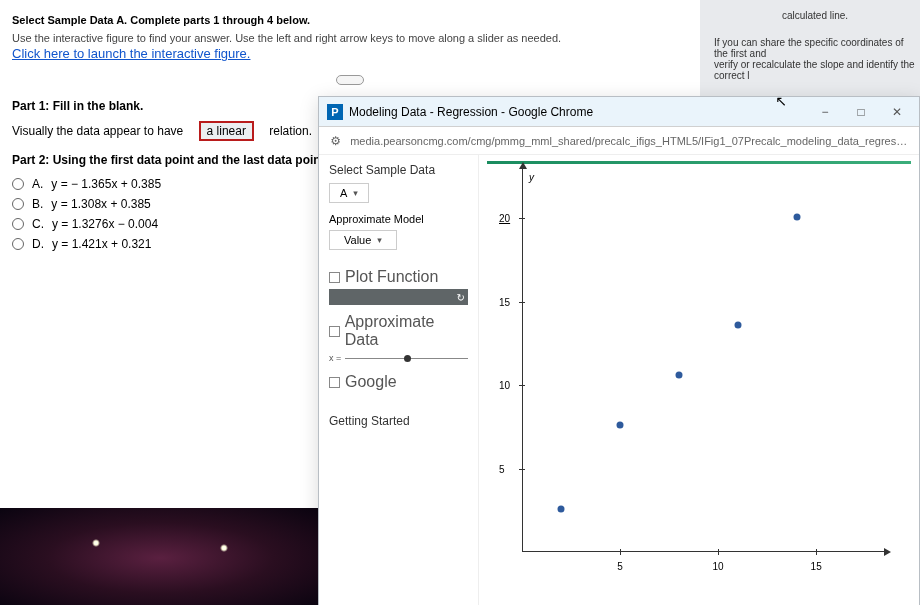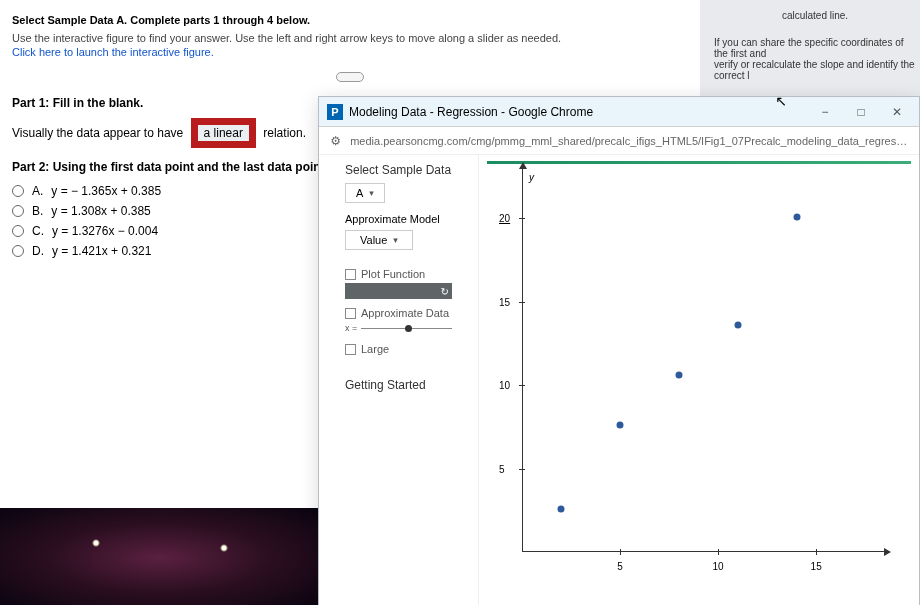--- a/index.html
+++ b/index.html
@@ -31,22 +31,23 @@
       font-weight: bold;
       margin-top: 8px;
       margin-bottom: 6px;
     }
     .bg-instr {
       font-size: 11px;
       color: #444;
       margin-bottom: 2px;
     }
     .bg-link {
-      font-size: 11px;
+      font-size: 13px;
       color: #1155cc;
+      text-decoration: underline;
       cursor: pointer;
     }
     .handle-bar {
       display: flex;
       justify-content: center;
       margin: 14px 0;
     }
     .handle {
       width: 28px;
       height: 10px;
@@ -54,23 +55,23 @@
       border-radius: 5px;
       background: #f5f5f5;
     }
     .part-label {
       font-size: 12px;
       margin-bottom: 8px;
     }
     .inline-answer {
       display: inline-block;
       background: #eceff1;
-      border: 7px solid #b91c1c;
+      border: 2px solid #b91c1c;
       padding: 1px 6px;
-      margin: 0 4px;
+      margin: 0 12px;
     }
     .choices {
       margin-top: 10px;
       font-size: 12px;
     }
     .choice-row {
       display: flex;
       align-items: center;
       gap: 8px;
       margin-bottom: 6px;
@@ -174,21 +175,21 @@
       justify-content: center;
       font-size: 12px;
     }
     .modal-content {
       display: flex;
       flex: 1;
       overflow: hidden;
     }
     .left-panel {
       width: 160px;
-      padding: 8px 26px;
+      padding: 8px 10px;
       font-size: 12px;
       border-right: 1px solid #eee;
     }
     .section-head {
       font-weight: normal;
       font-size: 12px;
       margin-bottom: 6px;
       color: #333;
     }
     .dropdown {
@@ -208,21 +209,21 @@
       color: #555;
     }
     .section-label {
       font-size: 11px;
       margin-bottom: 5px;
     }
     .checkbox-row {
       display: flex;
       align-items: center;
       gap: 5px;
-      font-size: 11px;
+      font-size: 16px;
       color: #555;
       margin-bottom: 3px;
     }
     .checkbox {
       width: 11px; height: 11px;
       border: 1px solid #888;
     }
     .dark-bar {
       height: 16px;
       background: #5f6567;
@@ -446,21 +447,21 @@
       <div class="checkbox-row">
         <div class="checkbox"></div>
         <span>Approximate Data</span>
       </div>
       <div class="slider-row">
         <span>x =</span>
         <div class="slider"></div>
       </div>
       <div class="checkbox-row">
         <div class="checkbox"></div>
-        <span>Large</span>
+        <span>Google</span>
       </div>
       <div style="height:20px"></div>
       <div class="section-head">Getting Started</div>
     </div>
 
     <div class="chart-panel">
       <div class="chart-divider"></div>
       <div class="plot" id="plot">
         <div class="axis-y"></div>
         <div class="axis-x"></div>

